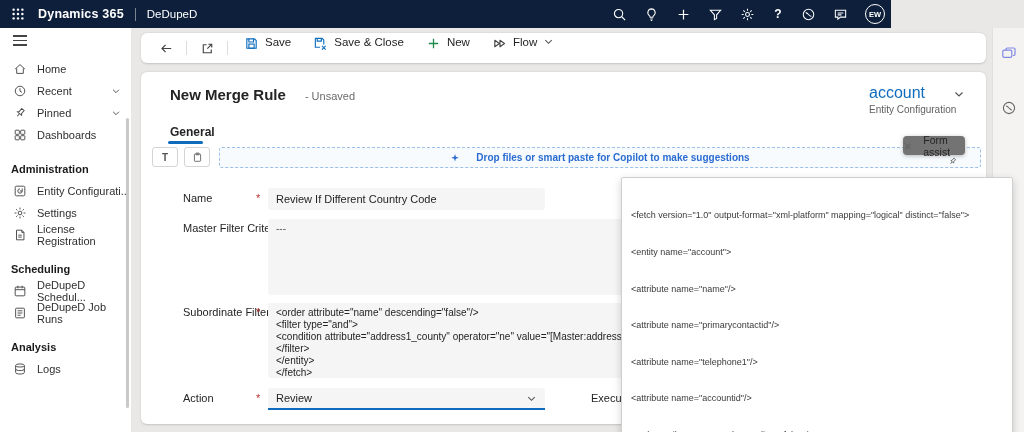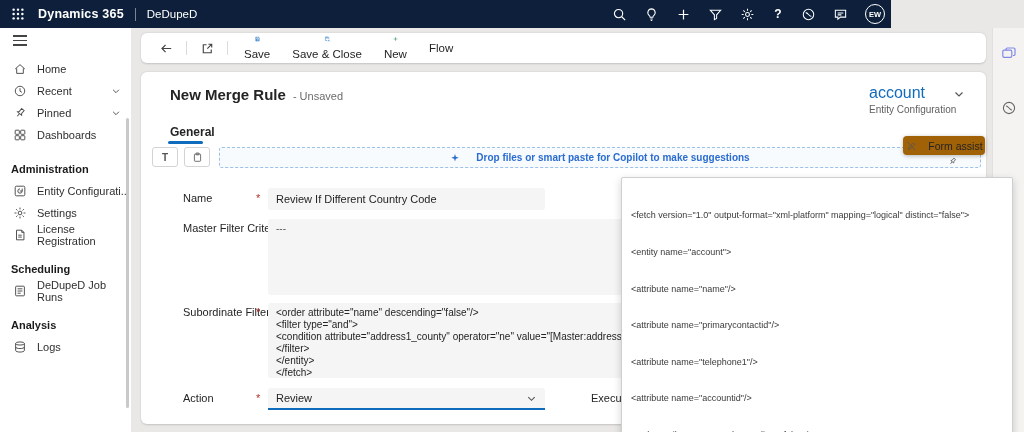--- a/index.html
+++ b/index.html
@@ -33,38 +33,38 @@
   .nav-chev { margin-left:auto; margin-right:10px; width:10px; height:10px; }
   .sb-scroll { position:absolute; right:2px; top:90px; width:3px; height:290px; background:#c9c9c9; border-radius:2px; }
 
   
   .cmdbar { position:absolute; left:141px; top:33px; width:845px; height:30px; background:#fff;
             border-radius:6px; box-shadow:0 0.5px 2px rgba(0,0,0,.16); display:flex; align-items:center;
             padding-left:12px; gap:4px; }
   .cmd-ic-btn { width:26px; height:24px; display:flex; align-items:center; justify-content:center;
                 border-radius:4px; cursor:pointer; }
   .cmd-sep { width:1px; height:14px; background:#dcdcdc; margin:0 3px; }
-  .cmd-btn { display:flex; align-items:center; gap:6px; font-size:11.5px; color:#242424; height:24px;
-             padding:0 9px; border-radius:4px; cursor:pointer; white-space:nowrap;flex-direction:column; }
+  .cmd-btn { display:flex; align-items:flex-start; gap:6px; font-size:11.5px; color:#242424; height:24px;
+             padding:0 9px; border-radius:4px; cursor:pointer; white-space:nowrap; }
   .ci { width:15px; height:15px; display:block; }
 
   
   .card { position:absolute; left:141px; top:72px; width:845px; height:352px; background:#fff;
           border-radius:6px; box-shadow:0 0.5px 2px rgba(0,0,0,.16); }
-  .title-row { position:absolute; left:29px; top:14px; display:flex; align-items:baseline; gap:7px; }
+  .title-row { position:absolute; left:29px; top:14px; display:flex; align-items:baseline; gap:19px; }
   .form-title { font-size:15px; font-weight:bold; color:#242424; }
   .form-status { font-size:11px; color:#6b6b6b; }
   .entity-box { position:absolute; left:728px; top:12px; cursor:pointer; }
   .entity-name { font-size:16px; font-weight:normal; color:#0f6cbd; }
   .entity-type { font-size:10px; color:#616161; margin-top:2px;text-align:center; }
   .entity-chev { position:absolute; left:812px; top:16px; width:12px; height:12px; cursor:pointer; }
   .tab { position:absolute; left:29px; top:53px; font-size:12px; font-weight:bold; color:#242424; cursor:pointer; }
   .tab-underline { position:absolute; left:27px; top:69px; width:35px; height:3px; background:#0f6cbd; border-radius:2px; }
 
-  .form-assist { position:absolute; left:762px; top:64px; width:82px; height:19px; background:#a16207;
+  .form-assist { position:absolute; left:762px; top:64px; width:62px; height:19px; background:#737373;
                  border-radius:4px; box-shadow:0 1px 4px rgba(0,0,0,.28); display:flex; align-items:center;
                  justify-content:center; gap:11px; font-size:10.5px; color:#242424; cursor:pointer; z-index:20; }
   .fa-pin { position:absolute; left:806px; top:84px; width:11px; height:11px; z-index:20; }
 
   .copilot-box { position:absolute; left:78px; top:75px; width:762px; height:21px; background:#f7fbfe;
                  border:1px dashed #9cc0e8; border-radius:3px; display:flex; align-items:center;
                  justify-content:center; gap:16px; }
   .copilot-text { font-size:10px; color:#2b6cd0; font-weight:bold; }
   .mini-btn { position:absolute; top:75px; width:26px; height:20px; background:#fff; border:1px solid #d4d4d4;
               border-radius:3px; display:flex; align-items:center; justify-content:center; cursor:pointer; }
@@ -215,20 +215,27 @@
       </div>
       <div class="nav-item">
         <svg class="si" viewBox="0 0 16 16" fill="none" stroke="#4c4c4c" stroke-width="1.1">
             <path d="M4 2.5h6l2.5 2.5v8.5H4z"></path>
             <path d="M10 2.5V5h2.5M6 8.2h4M6 10.4h4"></path>
           </svg>
         <span>License Registration</span>
       </div>
 
       <div class="nav-header">Scheduling</div>
+      <div class="nav-item">
+        <svg class="si" viewBox="0 0 16 16" fill="none" stroke="#4c4c4c" stroke-width="1.1">
+            <rect x="2.5" y="3.5" width="11" height="10" rx="1"></rect>
+            <path d="M2.5 6.5h11M5.5 2v3M10.5 2v3"></path>
+          </svg>
+        <span>DeDupeD Schedul...</span>
+      </div>
       <div class="nav-item">
         <svg class="si" viewBox="0 0 16 16" fill="none" stroke="#4c4c4c" stroke-width="1.1">
             <rect x="3" y="2.5" width="10" height="11" rx="1"></rect>
             <path d="M5.2 5.5h5.6M5.2 8h5.6M5.2 10.5h3.6"></path>
           </svg>
         <span>DeDupeD Job Runs</span>
       </div>
 
       <div class="nav-header">Analysis</div>
       <div class="nav-item">

